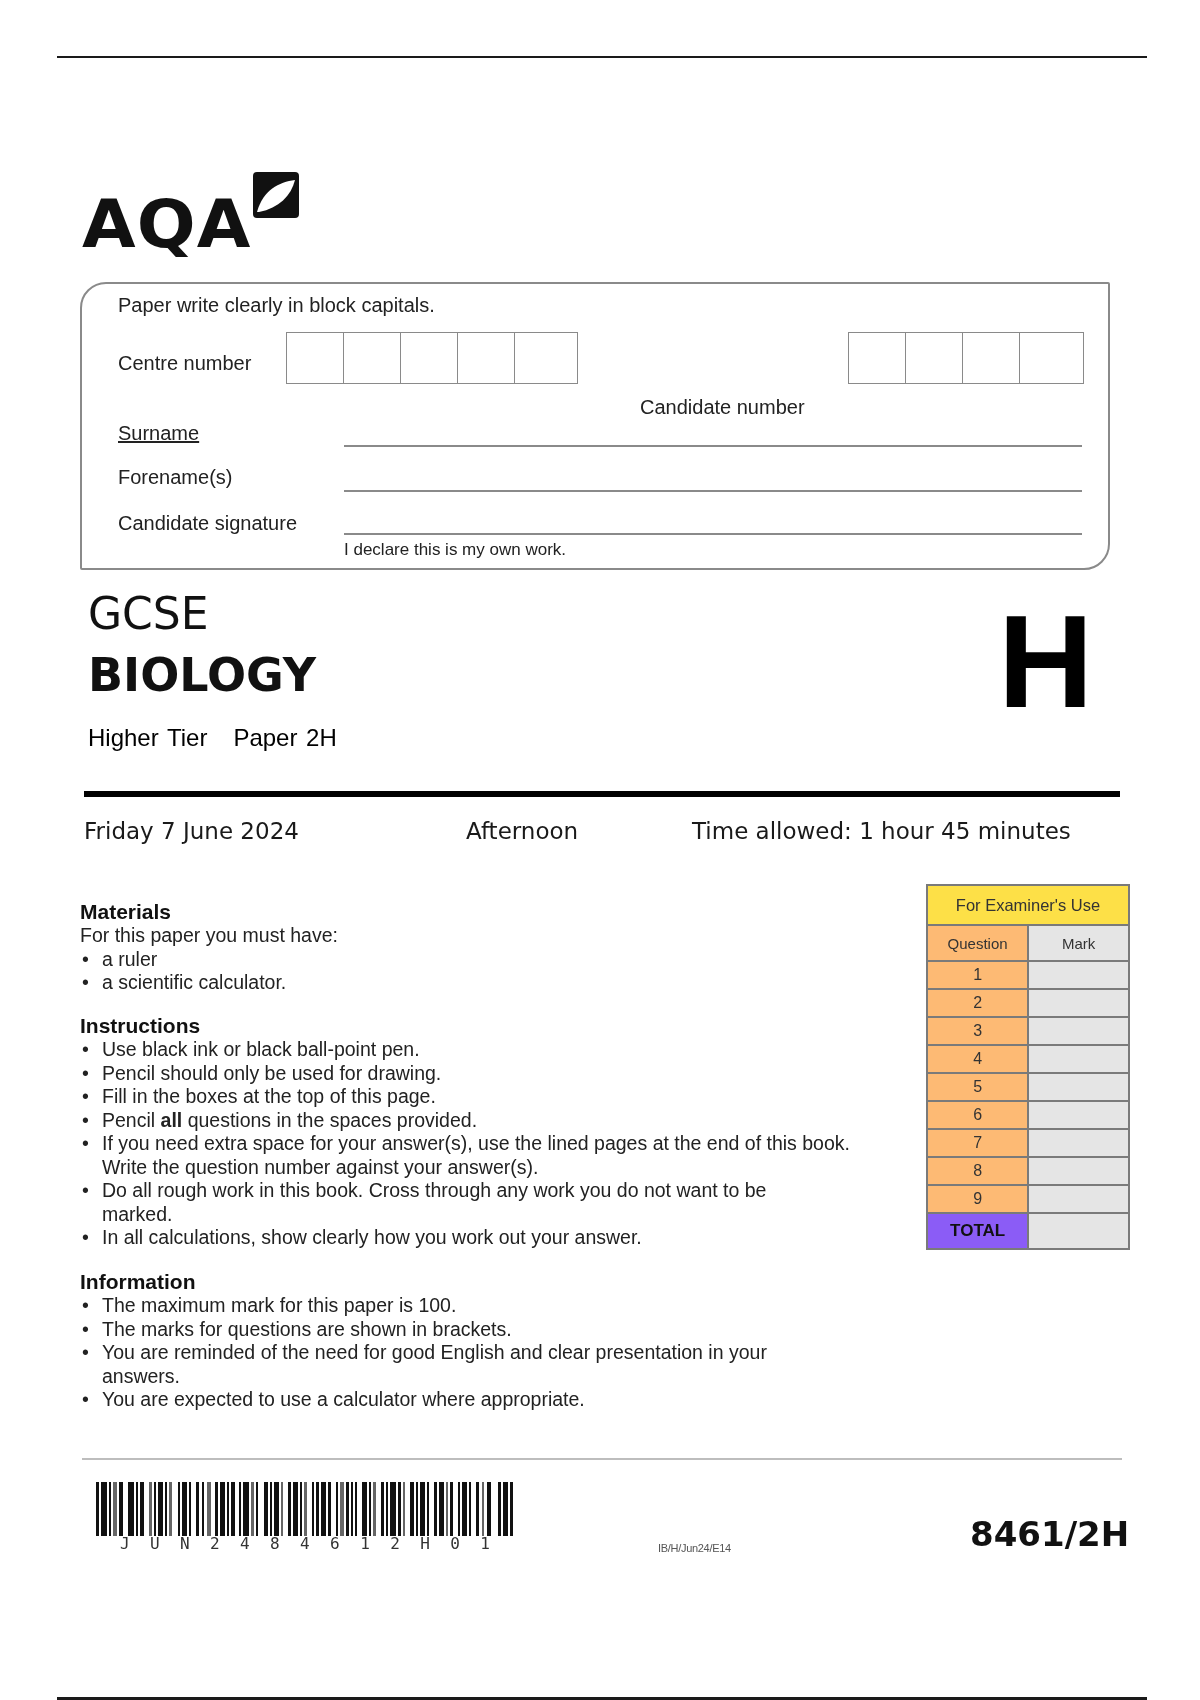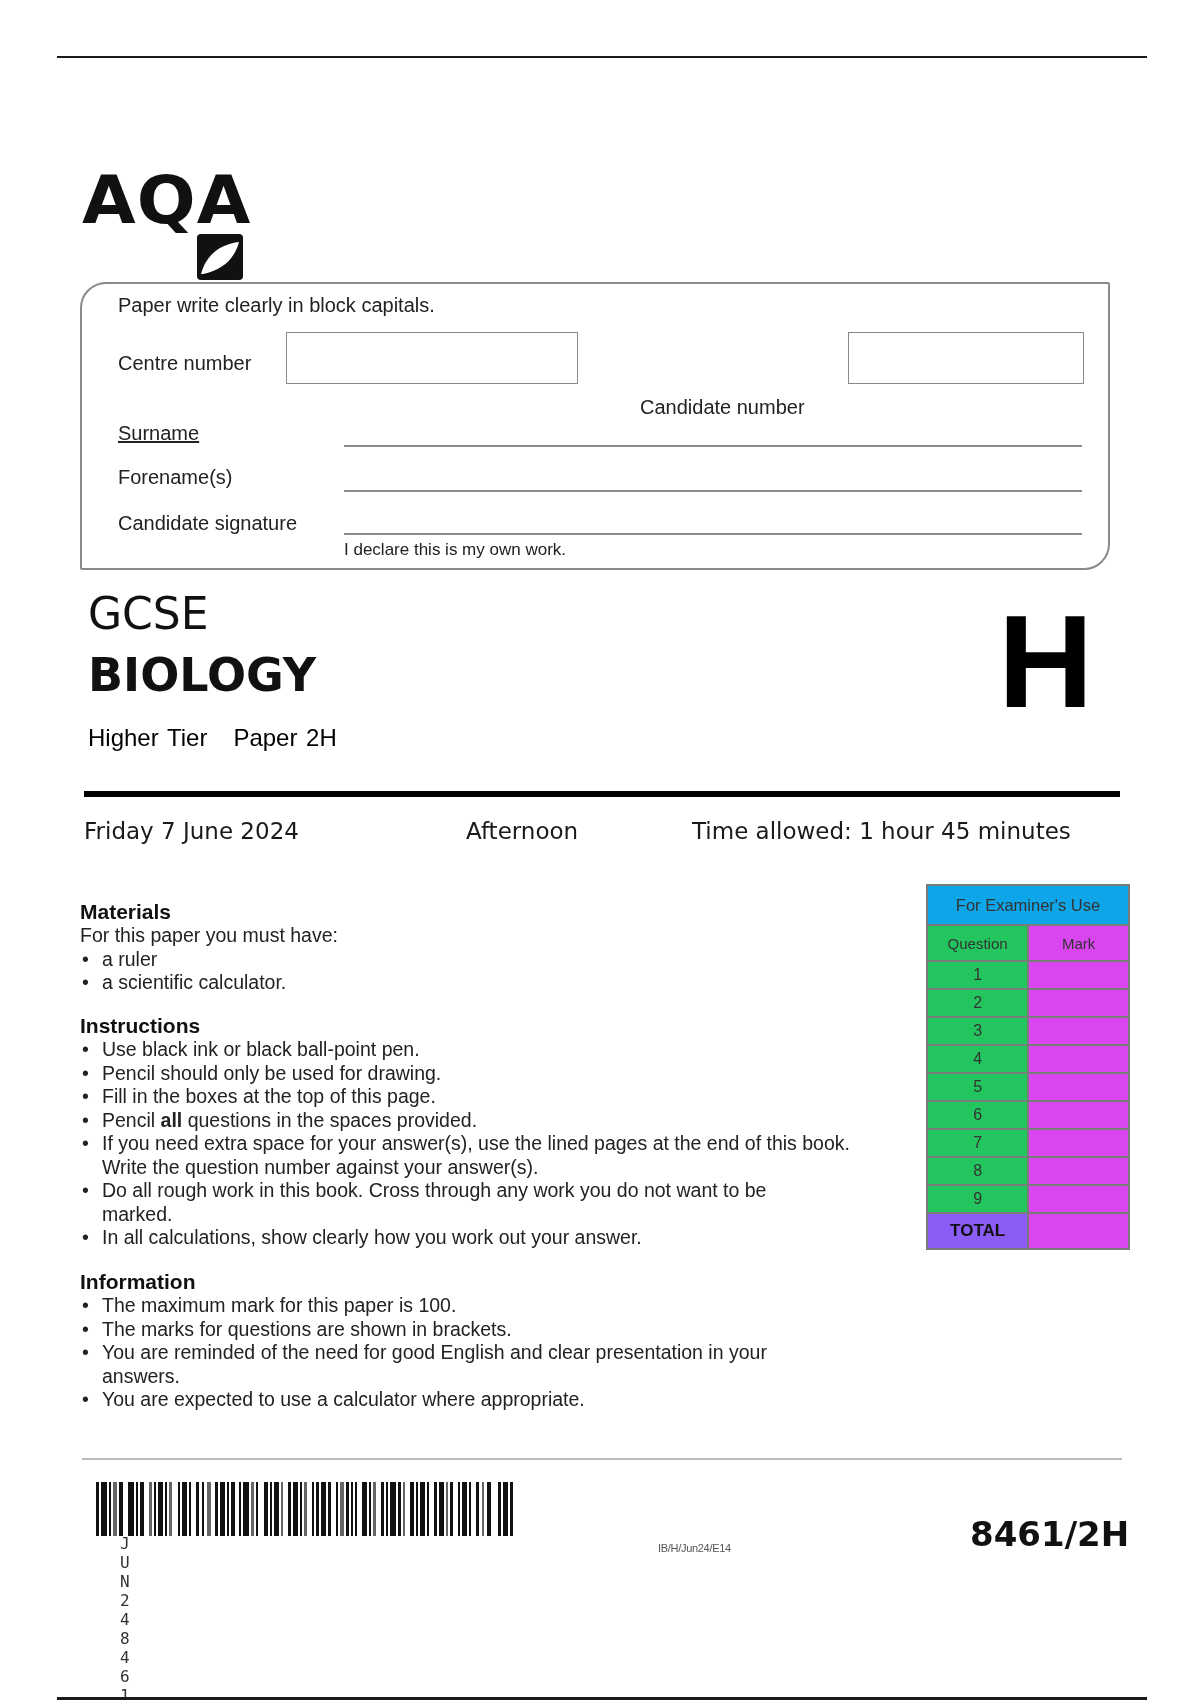--- a/index.html
+++ b/index.html
@@ -1,18 +1,18 @@
 <!DOCTYPE html>
 <html><head>
 <meta charset="utf-8">
 <style>
   html, body { margin: 0; padding: 0; background: #ffffff; }
   body { width: 1200px; height: 1700px; position: relative; overflow: hidden;
          font-family: "Liberation Sans", sans-serif; color: #1a1a1a; }
-  .abs { position: absolute; flex-direction: column; }
+  .abs { position: absolute; }
   .rule-top { left: 57px; top: 56px; width: 1090px; height: 2px; background: #1a1a1a; }
   .rule-bottom { left: 57px; top: 1697px; width: 1090px; height: 3px; background: #1a1a1a; }
 
   .logo { left: 82px; top: 168px; height: 90px; display: flex; align-items: flex-end; }
   .logo-text { font-family: "DejaVu Sans", sans-serif; font-weight: bold; font-size: 66px; letter-spacing: 1px; line-height: 1; color: #111; transform: scaleX(1.05); transform-origin: left bottom; }
   .logo-mark { margin-left: 10px; margin-bottom: 36px; }
 
   .cand-box { left: 80px; top: 282px; width: 1030px; height: 288px; border: 2px solid #8a8a8a;
               border-radius: 26px 2px 26px 2px; box-sizing: border-box; }
   .cand-label { font-size: 20px; color: #222; }
@@ -32,24 +32,24 @@
 
   .section { left: 80px; font-size: 19.5px; line-height: 23.5px; color: #222; margin-top: 24px; }
   .section h3 { margin: 0; font-size: 21px; font-weight: bold; line-height: 24px; color: #111; }
   .section ul { margin: 0; padding: 0; list-style: none; }
   .section li { position: relative; padding-left: 22px; }
   .section li::before { content: "\2022"; position: absolute; left: 2px; top: 0; }
   .section p { margin: 0; }
 
   .exam-table { left: 926px; top: 884px; width: 204px; border-collapse: collapse; font-size: 16px; color: #333; }
   .exam-table td, .exam-table th { border: 2px solid #7a7a7a; text-align: center; padding: 0; height: 26px; }
-  .exam-table .hdr { background: #0ea5e9; height: 38px; font-weight: normal; font-size: 16.5px; }
+  .exam-table .hdr { background: #fde047; height: 38px; font-weight: normal; font-size: 16.5px; }
   .exam-table .colhdr { height: 34px; font-weight: normal; font-size: 15px; }
-  .exam-table .mark-col { background: #d946ef; width: 100px; }
-  .exam-table .q-col { background: #22c55e; width: 100px; }
+  .exam-table .mark-col { background: #e5e5e5; width: 100px; }
+  .exam-table .q-col { background: #fdba74; width: 100px; }
   .exam-table .total { background: #8b5cf6; font-weight: bold; font-size: 17px; height: 34px; color: #111; }
 
   .thin-rule { left: 82px; top: 1458px; width: 1040px; height: 2px; background: #bdbdbd; }
   .barcode { left: 96px; top: 1482px; width: 418px; height: 54px; display: flex; align-items: stretch; }
   .barcode-text { left: 120px; top: 1534px; width: 370px; display: flex; justify-content: space-between; font-family: "DejaVu Sans Mono", monospace; font-size: 16px; color: #333; }
   .ib-code { left: 658px; top: 1542px; font-size: 11px; color: #555; letter-spacing: -0.3px; }
   .paper-code { left: 970px; top: 1514px; font-family: "DejaVu Sans", sans-serif; font-weight: bold; font-size: 34px; color: #111; }
 </style>
 </head>
 <body>

